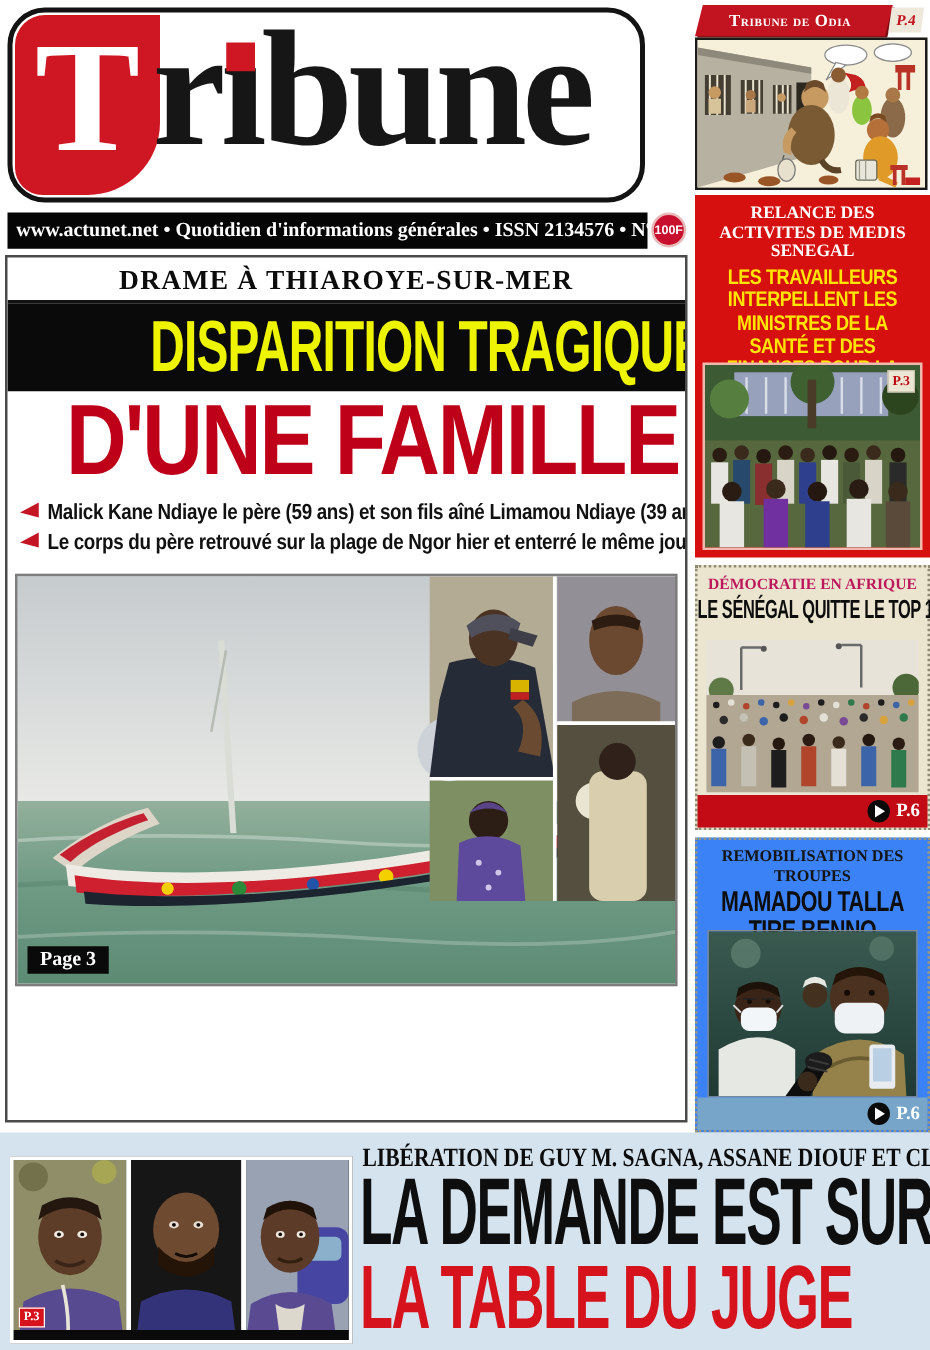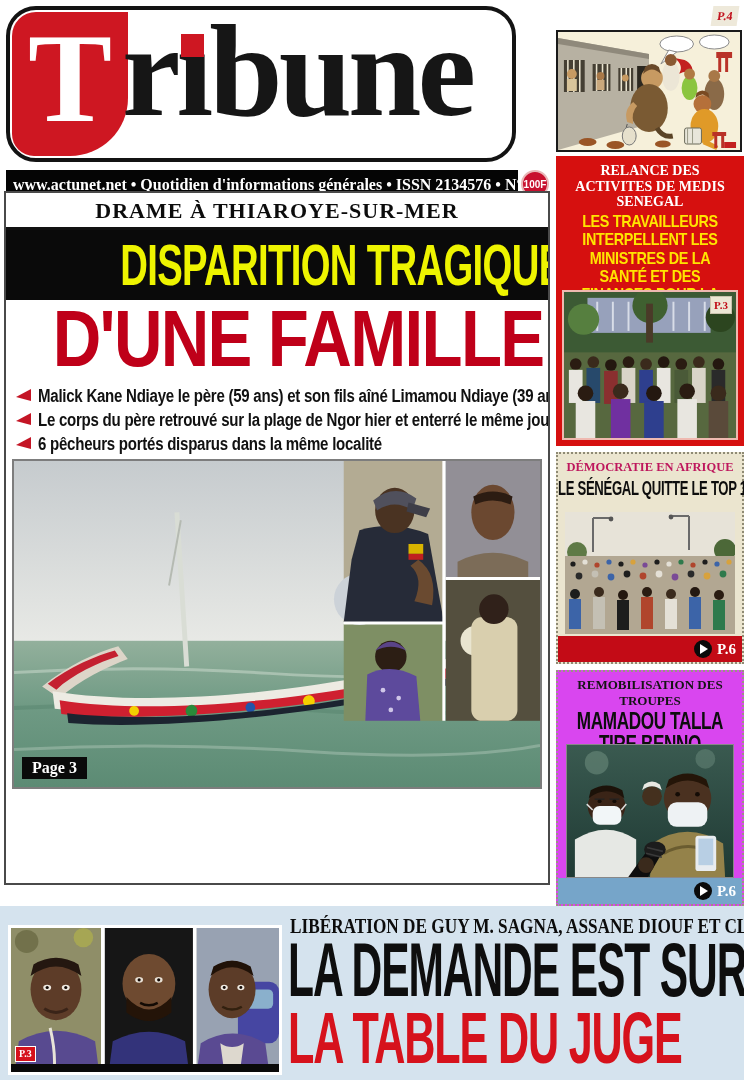--- a/index.html
+++ b/index.html
@@ -129,39 +129,39 @@
     width:0; height:0; border-left:8px solid #fff;
     border-top:5px solid transparent; border-bottom:5px solid transparent;
     margin-left:2px;
   }
   .band-page {
     color:#fff; font-family:"Liberation Serif", serif; font-weight:bold;
     font-size:15px;
   }
   .remob-box {
     position:absolute; left:556px; top:670px; width:188px; height:236px;
-    background:#d946ef; border:2px dotted #9a9680; padding-top:5px;
+    background:#3b82f6; border:2px dotted #9a9680; padding-top:5px;
   }
   .remob-kicker {
     text-align:center; font-family:"Liberation Serif", serif; font-weight:bold;
     font-size:13px; color:#141414;
   }
   .remob-headline {
     text-align:center; font-weight:bold; font-size:23px; color:#0d0d0d;
     line-height:1.02; letter-spacing:-.5px; margin-top:1px;
     width:134%; transform:scaleX(.746); transform-origin:left top;
   }
   .remob-photo {
     position:absolute; left:8px; top:72px; width:168px; height:134px;
     border:1px solid #888;
   }
   .remob-photo svg { width:100%; height:100%; display:block; }
   
   .main-story {
-    position:absolute; left:4px; top:191px; width:546px; height:694px;
+    position:absolute; left:4px; top:204px; width:546px; height:694px;
     border:2px solid #4a4a4a; background:#fff; overflow:hidden;
   }
   .story-kicker {
     height:37px; border-bottom:3px solid #111; text-align:center;
     font-family:"Liberation Serif", serif; font-weight:bold; font-size:22px;
     line-height:35px; color:#0c0c0c; letter-spacing:1px;
   }
   .band-black {
     height:70px; background:#0a0a0a; text-align:center; overflow:visible;
   }
@@ -187,21 +187,21 @@
     width:0; height:0; border-right:15px solid #c41525;
     border-top:6px solid transparent; border-bottom:6px solid transparent;
     transform:skewY(-8deg); margin-right:7px; flex:0 0 auto;
   }
   .bullet-text {
     display:inline-block; font-weight:bold; font-size:17.5px; color:#111;
     letter-spacing:-.3px; white-space:nowrap;
     transform:scaleX(.86); transform-origin:left center;
   }
   .main-photo {
-    position:relative; margin:1px 6px 6px; height:330px;
+    position:relative; margin:12px 6px 6px; height:330px;
     border:2px solid #7d7d7d; background:#cfd3d2; overflow:hidden;
   }
   .main-photo svg { width:100%; height:100%; display:block; }
   .page-label {
     position:absolute; left:8px; bottom:8px; background:#0a0a0a; color:#fff;
     font-family:"Liberation Serif", serif; font-weight:bold; font-size:16px;
     padding:2px 10px;
   }
   
   .bottom-strip {
@@ -245,20 +245,23 @@
   <div class="logo-box">
     <div class="logo-red">
       <div class="logo-t">T</div>
     </div>
     <div class="logo-rest"><span>r</span><span class="logo-i">ı</span><span>bune</span></div>
   </div>
   <div class="info-bar">www.actunet.net • Quotidien d'informations générales • ISSN  2134576 • N° 2695 Mar. 23 Mars 2021</div>
   <div class="price-badge">100F</div>
 
   <div class="comic-panel">
+    <div class="comic-banner">
+      <span>Tribune de Odia</span>
+    </div>
     <div class="comic-page">P.4</div>
     <div class="comic-art">
       <svg viewBox="0 0 184 118" preserveAspectRatio="none">
         <rect width="184" height="118" fill="#f6f0da"></rect>
         <polygon points="0,6 92,22 92,92 0,118" fill="#b7b1a2"></polygon>
         <polygon points="0,6 92,22 92,27 0,12" fill="#8f897b"></polygon>
         <rect x="6" y="28" width="21" height="32" fill="#453f33"></rect>
         <rect x="35" y="32" width="18" height="27" fill="#453f33"></rect>
         <rect x="61" y="36" width="15" height="23" fill="#453f33"></rect>
         <g stroke="#e9e3cf" stroke-width="1.6">
@@ -323,24 +326,20 @@
       <span class="h-red">D'UNE FAMILLE</span>
     </div>
     <div class="bullets">
       <div class="bullet">
         <span class="bullet-arrow"></span>
         <span class="bullet-text">Malick Kane Ndiaye le père (59 ans) et son fils aîné Limamou Ndiaye (39 ans) périssent</span>
       </div>
       <div class="bullet">
         <span class="bullet-arrow"></span>
         <span class="bullet-text">Le corps du père retrouvé sur la plage de Ngor hier et enterré le même jour</span>
-      </div>
-      <div class="bullet">
-        <span class="bullet-arrow"></span>
-        <span class="bullet-text">6 pêcheurs portés disparus dans la même localité</span>
       </div>
     </div>
     <div class="main-photo">
       <svg viewBox="0 0 536 330" preserveAspectRatio="none">
         <defs>
           <linearGradient id="sky" x1="0" y1="0" x2="0" y2="1">
             <stop offset="0" stop-color="#c6cbce"></stop>
               <stop offset="1" stop-color="#eaebe7"></stop>
           </linearGradient>
           <linearGradient id="sea" x1="0" y1="0" x2="0" y2="1">

